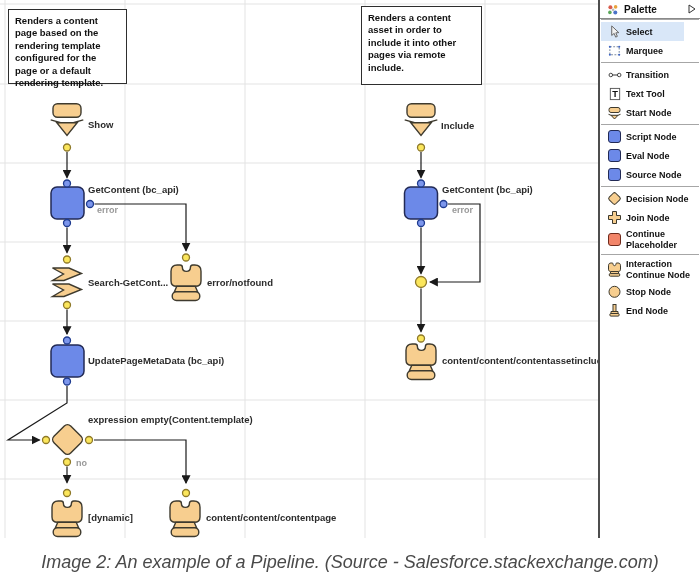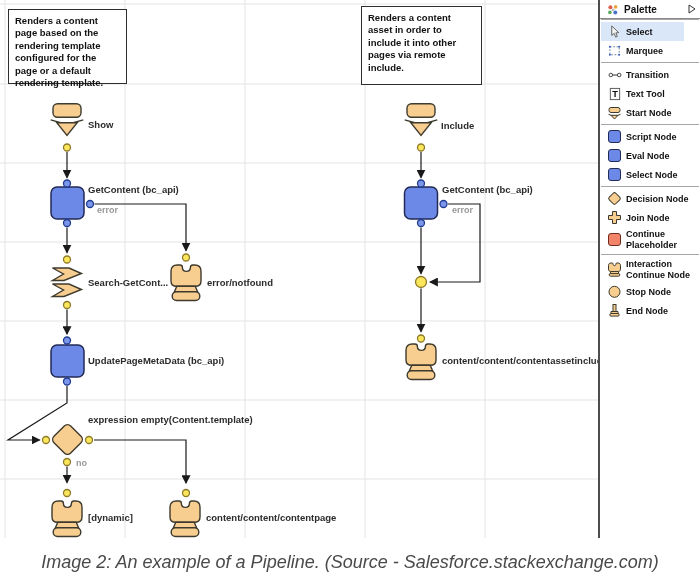--- a/index.html
+++ b/index.html
@@ -249,21 +249,21 @@
             </svg>
         </span>
         <span class="pal-label">Eval Node</span>
       </div>
       <div class="pal-item">
         <span class="pal-ico">
           <svg width="15" height="15" viewBox="0 0 15 15">
               <rect x="1.5" y="1.5" width="12" height="12" rx="2.5" class="iBlue"></rect>
             </svg>
         </span>
-        <span class="pal-label">Select Node</span>
+        <span class="pal-label">Source Node</span>
       </div>
     </div>
 
     <div class="pal-group">
       <div class="pal-item">
         <span class="pal-ico">
           <svg width="15" height="15" viewBox="0 0 15 15">
               <g transform="translate(7.5,7.5) rotate(45)">
                 <rect x="-4.6" y="-4.6" width="9.2" height="9.2" rx="1.8" class="iTan"></rect>
               </g>

